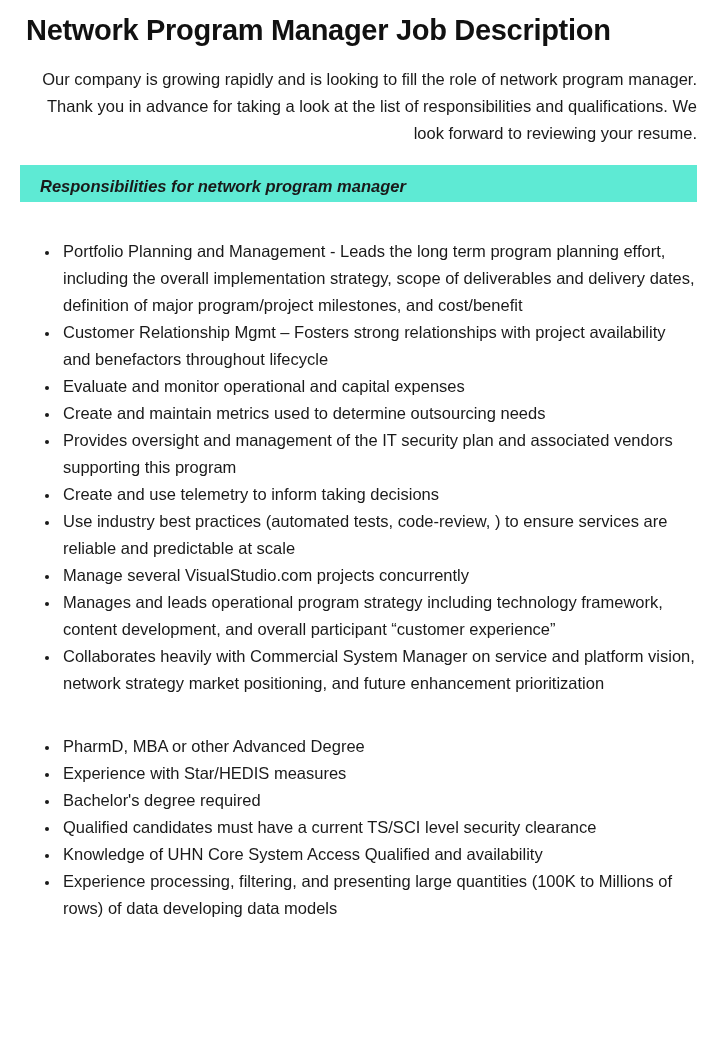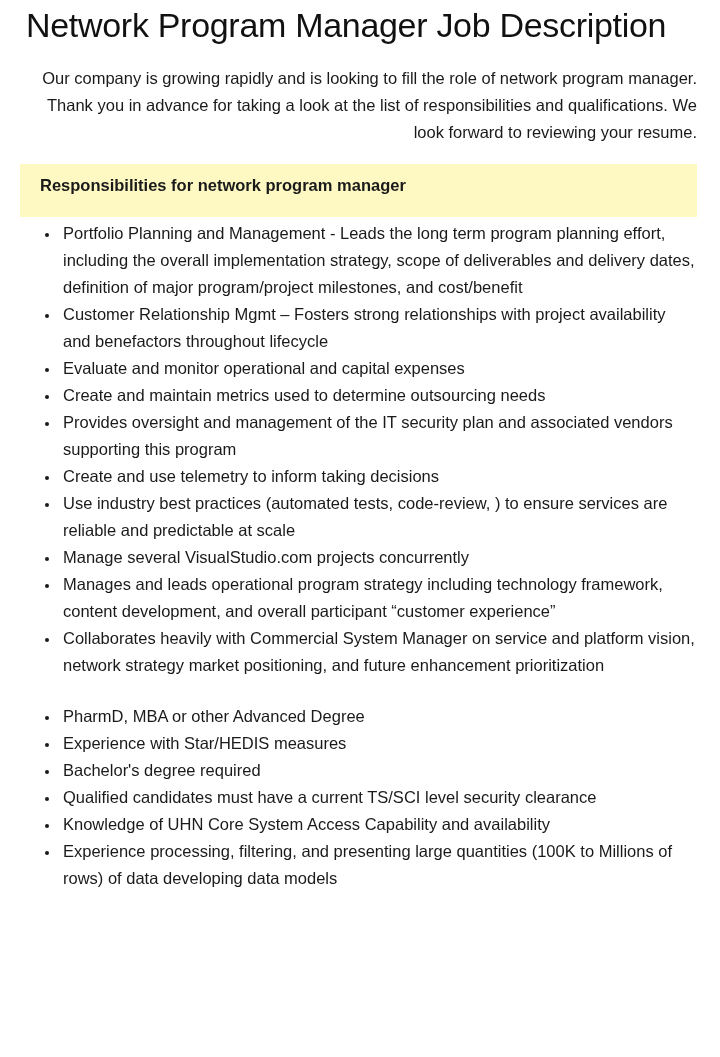--- a/index.html
+++ b/index.html
@@ -12,45 +12,46 @@
     min-height: 1057px;
     font-family: "Liberation Sans", "DejaVu Sans", sans-serif;
     color: #1a1a1a;
     -webkit-font-smoothing: antialiased;
   }
   .page {
     padding: 4px 23px 40px 20px;
     box-sizing: border-box;
   }
   h1.page-title {
-    margin: 0 0 17px 6px;
-    font-size: 34px;
-    font-weight: normal;
+    margin: 8px 0 17px 6px;
+    font-size: 29px;
+    font-weight: bold;
     letter-spacing: -0.3px;
     line-height: 1.28;
     white-space: nowrap;
     color: #111111;
   }
   p.intro {
     margin: 0 0 18px 0;
     font-size: 16.5px;
     line-height: 27px;
     color: #1a1a1a;
     text-align: right;
   }
   .section-heading {
-    background: #fef9c3;
+    background: #5eead4;
     font-size: 16.5px;
     font-weight: bold;
     line-height: 20px;
-    padding: 11px 10px 22px 20px;
+    padding: 11px 10px 6px 20px;
     color: #1a1a1a;
+    font-style: italic;
   }
   ul.bullet-list {
-    margin: 3px 0 24px 0;
+    margin: 36px 0 24px 0;
     padding-left: 40px;
     font-size: 16.5px;
     line-height: 27px;
     list-style: disc outside;
   }
   ul.bullet-list li {
     padding-left: 3px;
     margin: 0;
   }
   ul.bullet-list li::marker {
@@ -81,17 +82,17 @@
     <li>Manages and leads operational program strategy including technology framework, content development, and overall participant “customer experience”</li>
     <li>Collaborates heavily with Commercial System Manager on service and platform vision, network strategy market positioning, and future enhancement prioritization</li>
   </ul>
 
 
   <ul class="bullet-list">
     <li>PharmD, MBA or other Advanced Degree</li>
     <li>Experience with Star/HEDIS measures</li>
     <li>Bachelor's degree required</li>
     <li>Qualified candidates must have a current TS/SCI level security clearance</li>
-    <li>Knowledge of UHN Core System Access Capability and availability</li>
+    <li>Knowledge of UHN Core System Access Qualified and availability</li>
     <li>Experience processing, filtering, and presenting large quantities (100K to Millions of rows) of data developing data models</li>
   </ul>
 
 </div>
 
 </body></html>

